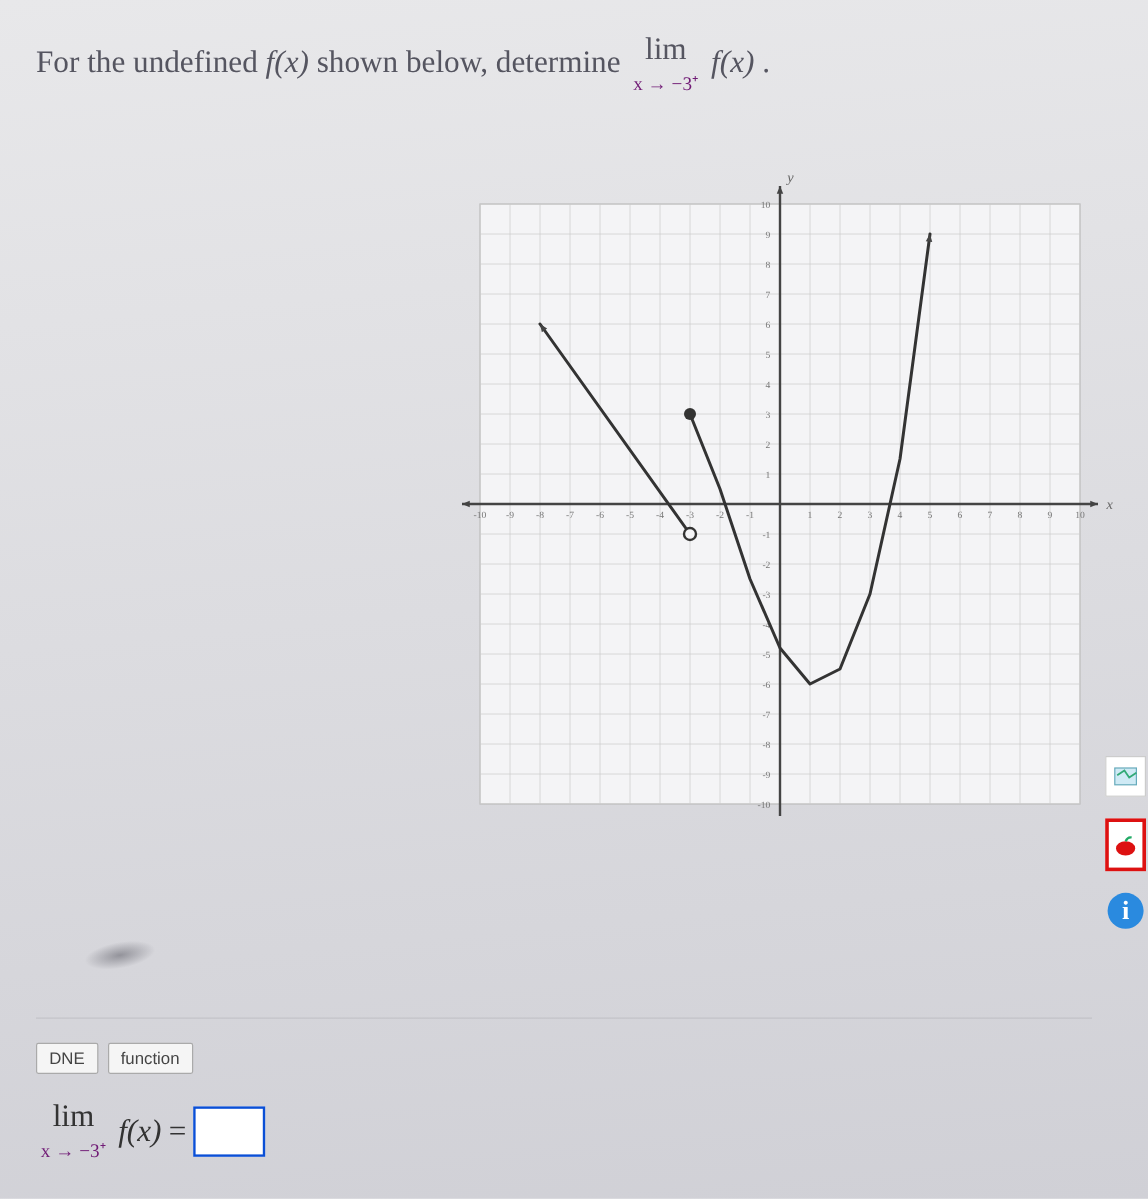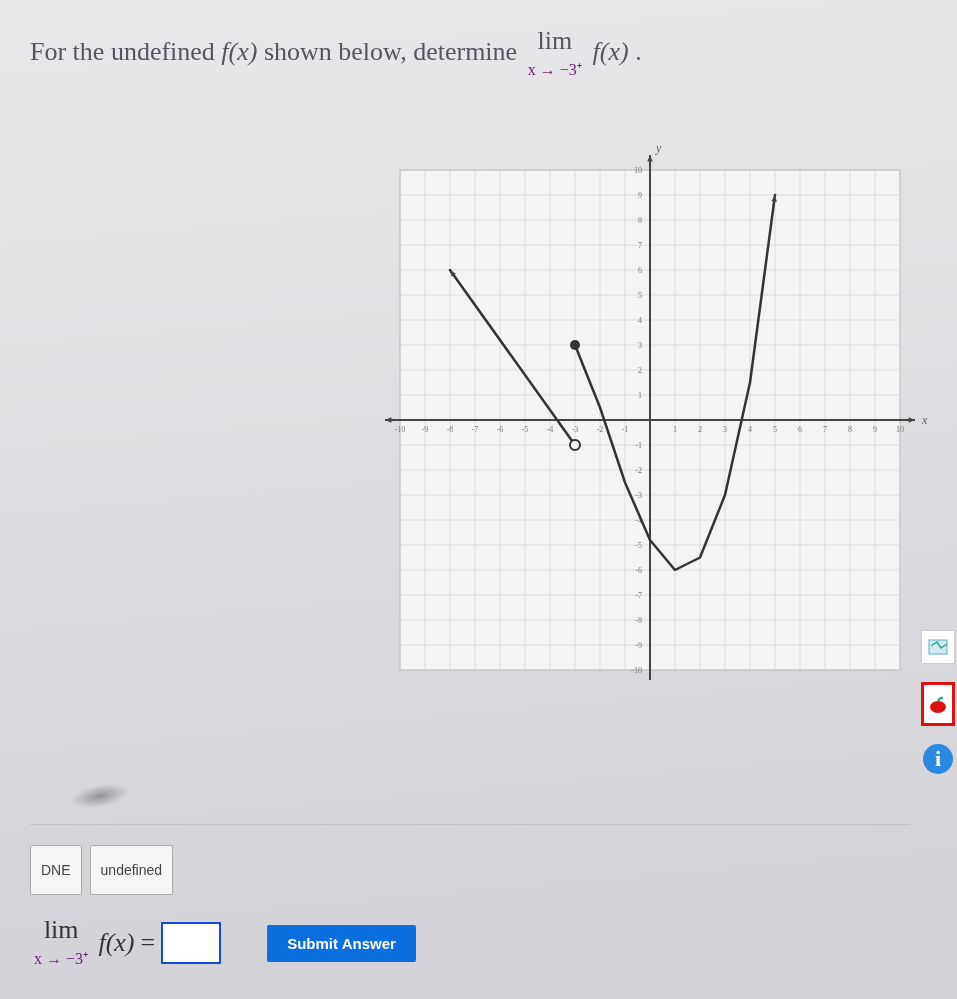--- a/index.html
+++ b/index.html
@@ -34,21 +34,21 @@
     font-weight: bold;
     font-family: Georgia, serif;
     color: #333;
     margin-bottom: 30px;
   }
   .pill-row { display: flex; gap: 8px; margin-bottom: 22px; }
   .pill {
     border: 1px solid #aaa;
     background: #f5f5f5;
     font-size: 14px;
-    padding: 16px 10px;
+    padding: 4px 10px;
     border-radius: 2px;
     color: #444;
     font-family: Arial, sans-serif;
     cursor: pointer;
   }
   .eq-row { display: flex; align-items: center; gap: 16px; }
   .lim-expr { font-size: 26px; color: #333; display: flex; align-items: center; gap: 6px; }
   .answer-input {
     width: 60px; height: 42px;
     border: 2px solid #0a4fd6;
@@ -203,33 +203,32 @@
       <circle cx="205" cy="305" r="5" fill="#f4f4f6" stroke="#333" stroke-width="2"></circle>
       <circle cx="205" cy="205" r="5" fill="#333"></circle>
     </svg>
 </div>
 
 <div class="smudge"></div>
 
 <div class="answer-area">
   <div class="pill-row">
     <button class="pill">DNE</button>
-    <button class="pill">undefined</button>
+    <button class="pill">function</button>
   </div>
   <div class="eq-row">
     <div class="lim-expr">
       <span class="lim-block">
         <span class="lim-top">lim</span><br>
         <span class="lim-bot">x → −3⁺</span>
       </span>
       <span class="math-i">f(x)</span>
       <span>=</span>
       <input class="answer-input" value="" style="">
     </div>
-    <button class="submit-btn">Submit Answer</button>
   </div>
 </div>
 
 <div class="right-icons">
   <div class="ico ico-map">
     <svg width="22" height="22">
         <rect x="2" y="4" width="18" height="14" fill="#cfeaf5" stroke="#6ab"></rect>
         <path d="M4 10 L10 6 L14 12 L20 8" stroke="#3a7" fill="none" stroke-width="1.5"></path>
       </svg>
   </div>

